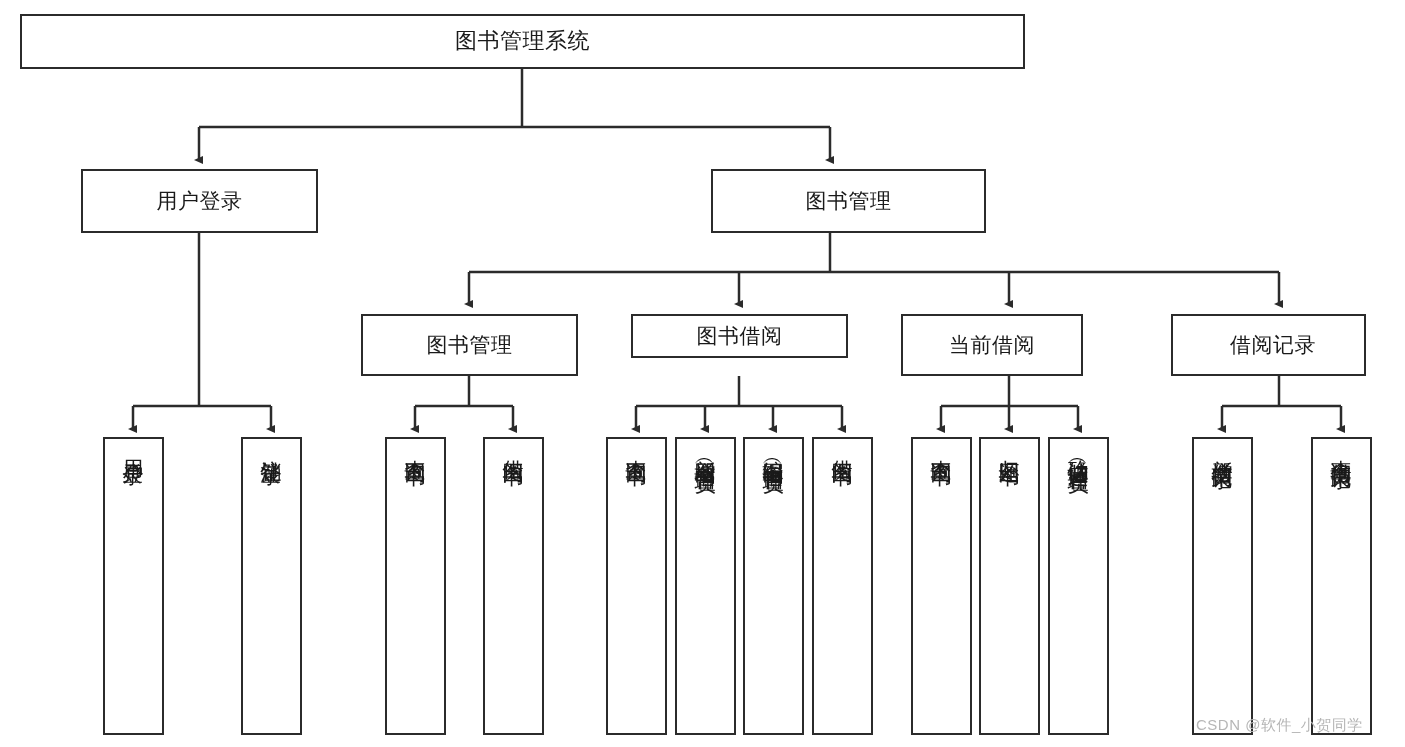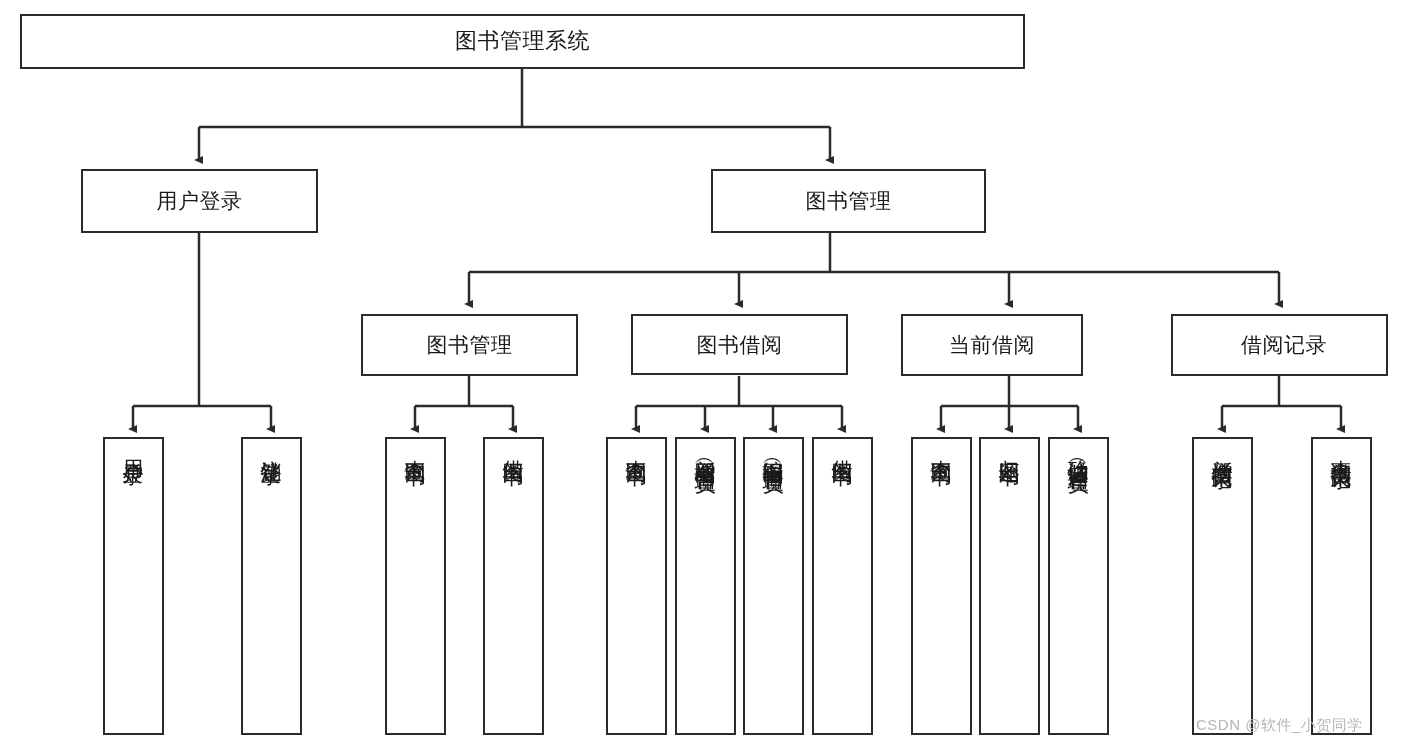--- a/index.html
+++ b/index.html
@@ -130,27 +130,27 @@
   <div class="node horiz" style="left:81px; top:169px; width:237px; height:64px;">
     <span class="label">用户登录</span>
   </div>
   <div class="node horiz" style="left:711px; top:169px; width:275px; height:64px;">
     <span class="label">图书管理</span>
   </div>
 
   <div class="node horiz" style="left:361px; top:314px; width:217px; height:62px;">
     <span class="label">图书管理</span>
   </div>
-  <div class="node horiz" style="left:631px; top:314px; width:217px; height:61px;">
+  <div class="node horiz" style="left:631px; top:314px; width:217px; height:44px;">
     <span class="label">图书借阅</span>
   </div>
   <div class="node horiz" style="left:901px; top:314px; width:182px; height:62px;">
     <span class="label">当前借阅</span>
   </div>
-  <div class="node horiz" style="left:1171px; top:314px; width:217px; height:62px;padding-left:9px;">
+  <div class="node horiz" style="left:1171px; top:314px; width:195px; height:62px;padding-left:9px;">
     <span class="label">借阅记录</span>
   </div>
 
   <div class="node vert" style="left:103px; top:437px; width:61px; height:298px;">
     <span class="label">用户登录</span>
   </div>
   <div class="node vert" style="left:241px; top:437px; width:61px; height:298px;">
     <span class="label">注销登录</span>
   </div>
 

